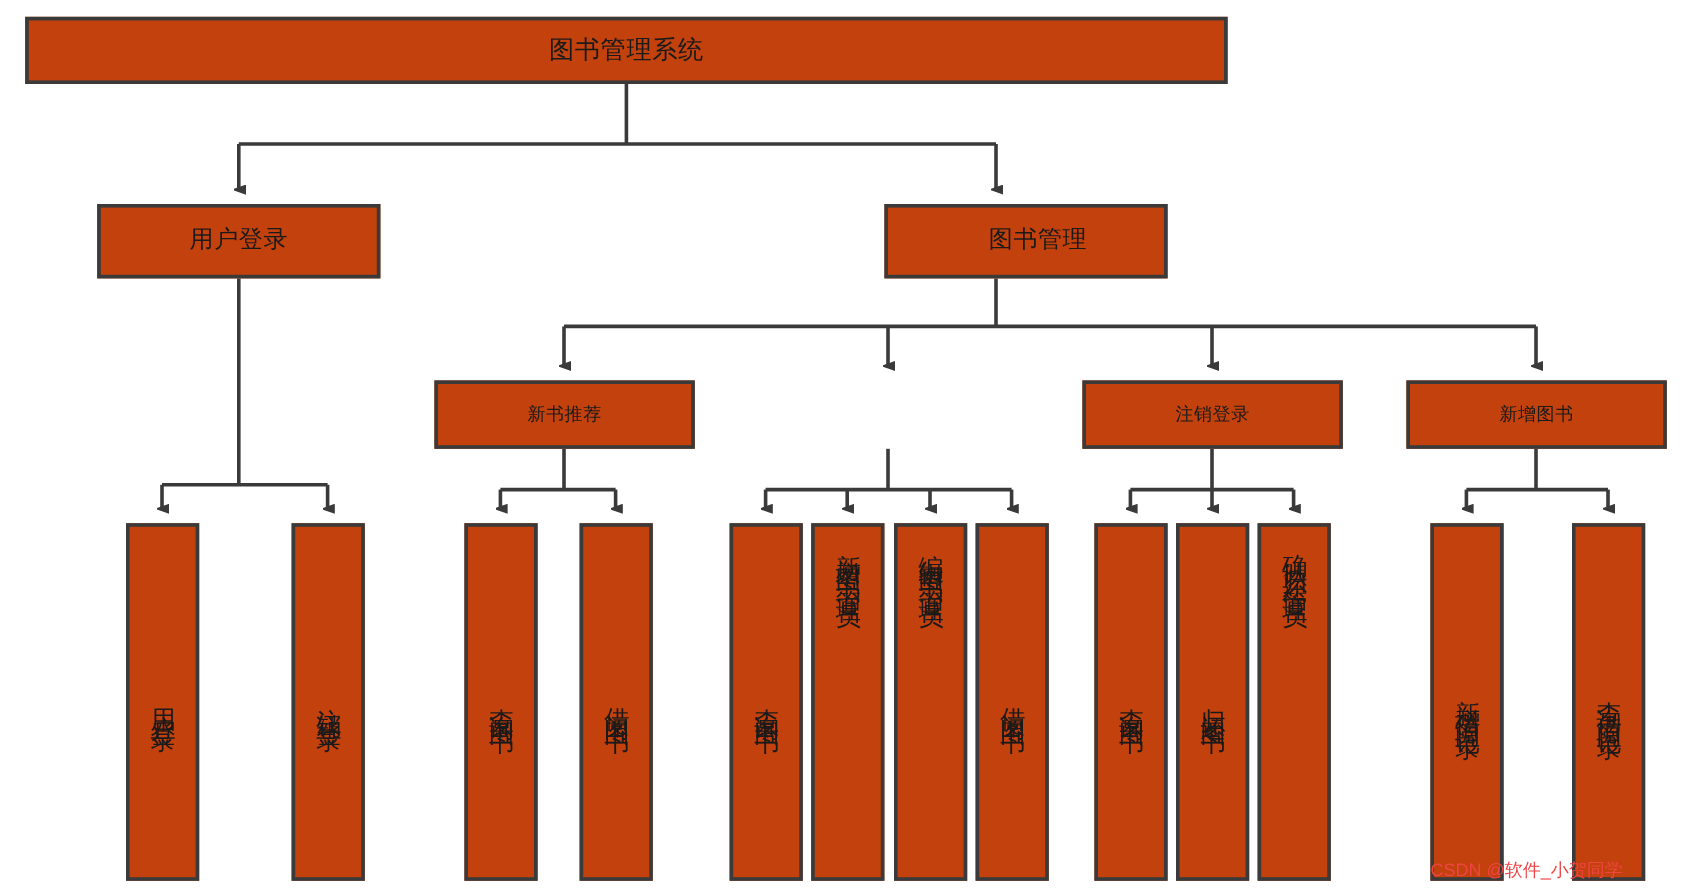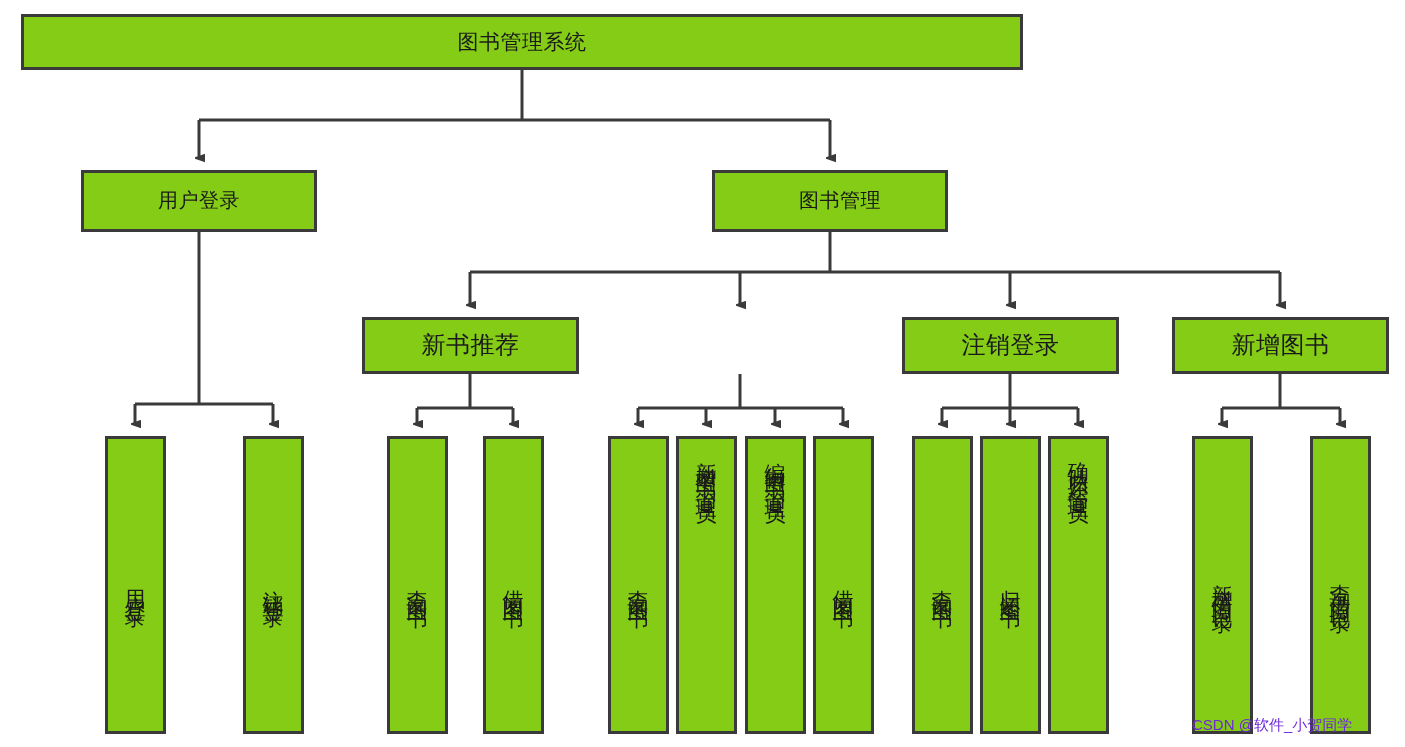--- a/index.html
+++ b/index.html
@@ -22,21 +22,21 @@
     position: absolute;
     left: 0;
     top: 0;
     width: 1405px;
     height: 747px;
     pointer-events: none;
   }
   .node {
     position: absolute;
     box-sizing: border-box;
-    background: #84cc16;
+    background: #c2410c;
     border: 3px solid #3a3a3a;
     display: flex;
     align-items: center;
     justify-content: center;
     color: #1a1a1a;
   }
   .node .label {
     display: block;
     text-align: center;
     line-height: 1.18;
@@ -53,29 +53,29 @@
   .node.root .label { font-size: 21px; }
 
   
   .node.l2 {
     top: 170px;
     width: 236px;
     height: 62px;
   }
   .node.l2 .label { font-size: 20px; }
   .node.l2-a { left: 81px; }
-  .node.l2-b { left: 712px; padding-left: 20px; }
+  .node.l2-b { left: 737px; padding-left: 20px; }
 
   
   .node.l3 {
     top: 317px;
     width: 217px;
     height: 57px;
   }
-  .node.l3 .label { font-size: 24px; }
+  .node.l3 .label { font-size: 15px; }
   .node.l3-0 { left: 362px; }
   .node.l3-1 { left: 632px; }
   .node.l3-2 { left: 902px; }
   .node.l3-3 { left: 1172px; }
 
   
   .node.leaf {
     top: 436px;
     width: 61px;
     height: 298px;
@@ -95,21 +95,21 @@
   .node.leaf.short {
     align-items: center;
     padding-top: 0;
   }
 
   .watermark {
     position: absolute;
     left: 1192px;
     top: 716px;
     font-size: 15px;
-    color: #6d28d9;
+    color: #ef4444;
     white-space: nowrap;
     user-select: none;
   }
 </style>
 </head>
 <body>
 
 <div id="canvas">
 
   <svg class="lines" viewBox="0 0 1405 747" xmlns="http://www.w3.org/2000/svg">

